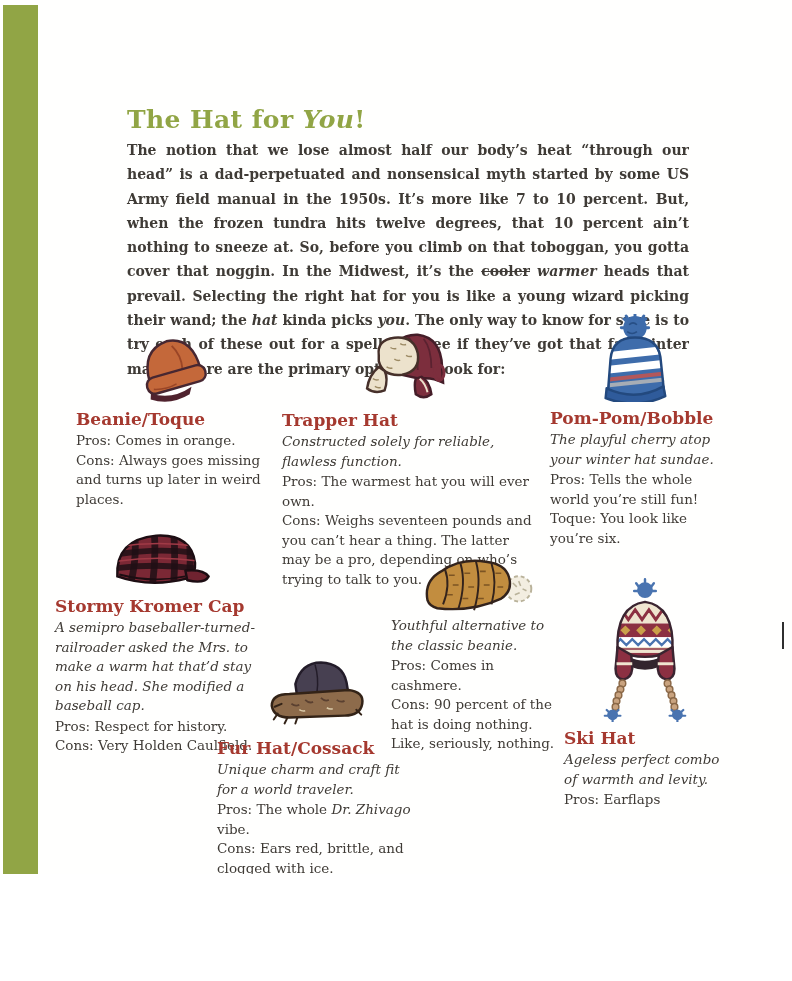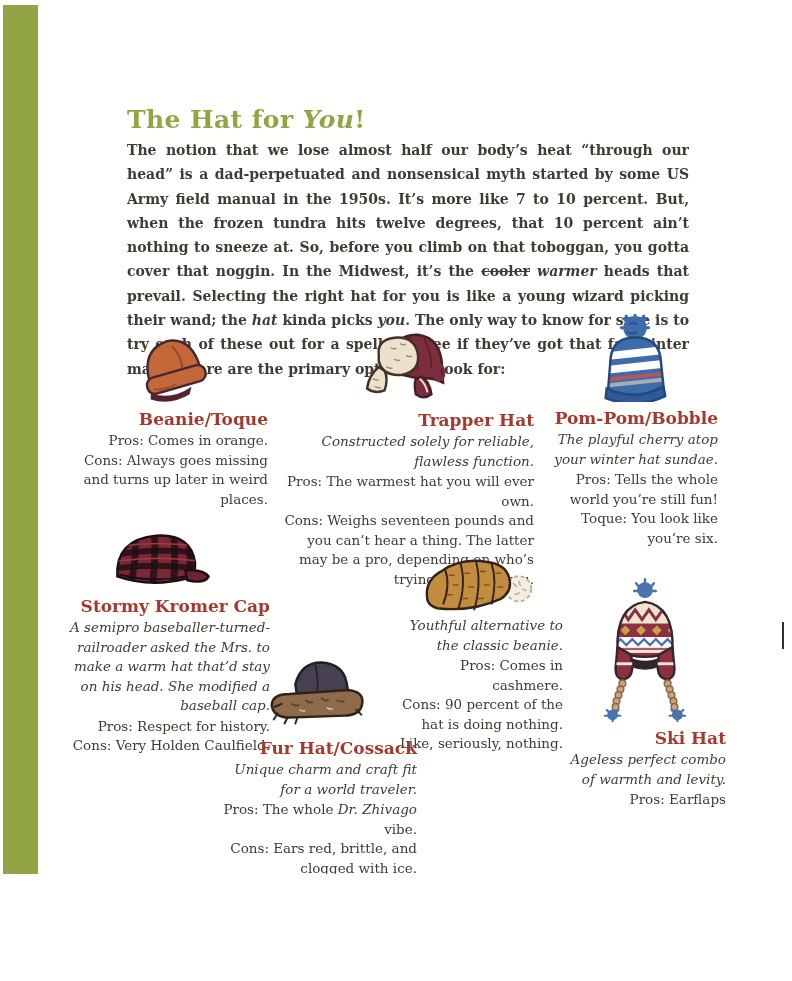--- a/index.html
+++ b/index.html
@@ -5,21 +5,21 @@
   html,body{margin:0;padding:0;background:#ffffff;}
   .page{position:relative;width:792px;height:874px;background:#fffffe;overflow:hidden;
         font-family:"DejaVu Serif","Liberation Serif",serif;color:var(--ink,#3f3b36);}
   .green-bar{position:absolute;left:3px;top:5px;width:35px;height:960px;background:var(--green,#91a545);}
   .page-title{position:absolute;left:127px;top:88px;font-size:25px;font-weight:bold;
               color:var(--green,#91a545);letter-spacing:.4px;}
   .page-title em{font-style:italic;}
   .intro{position:absolute;left:127px;top:124px;width:562px;font-size:14px;line-height:24.3px;
          text-align:justify;font-weight:600;}
   .strike{text-decoration:line-through;}
-  .entry{position:absolute;text-align:right;font-size:13.5px;line-height:19.5px;}
+  .entry{position:absolute;text-align:left;font-size:13.5px;line-height:19.5px;}
   .entry .img{display:flex;justify-content:center;align-items:flex-end;}
   .entry .img svg{display:block;}
   .entry h3{margin:6px 0 2px;font-size:17px;line-height:20px;color:var(--red,#a5392f);
             font-weight:bold;}
   .entry .tagline{font-style:italic;margin:0 0 1px;}
   .entry .pros,.entry .cons{margin:0;}
   #e-beanie {left:76px; top:331px; width:192px;} #e-beanie  .img{height:72px;}
   #e-trapper{left:282px;top:326px;width:252px;} #e-trapper .img{height:78px;}
   #e-pompom {left:550px;top:312px;width:168px;} #e-pompom  .img{height:90px;}
   #e-kromer {left:55px; top:520px;width:215px;} #e-kromer  .img{height:70px;}

